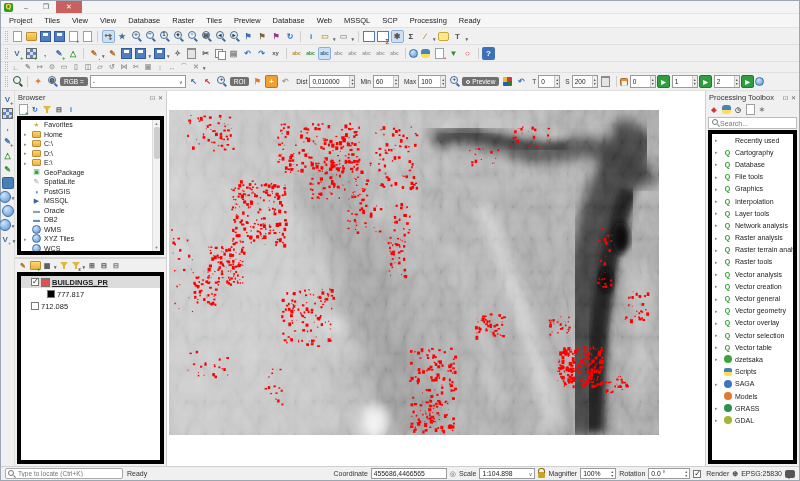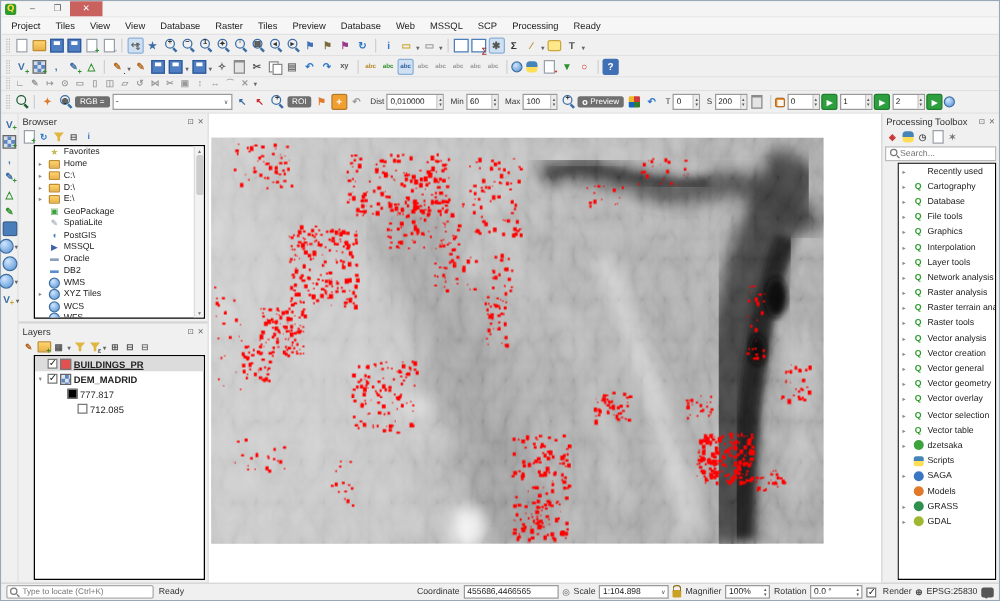--- a/index.html
+++ b/index.html
@@ -66,21 +66,21 @@
   #leftstrip .i{width:12px;height:12px}
   #leftcol{width:152px;display:flex;flex-direction:column;border-right:1px solid #cfcfcf}
   .panel{display:flex;flex-direction:column;background:#f0f0f0;min-height:0}
   #browser{height:168px;border-bottom:2px solid #d6d6d6}
   #layers{flex:1}
   .phead{height:12px;display:flex;align-items:center;font-size:7.5px;color:#333;padding:0 3px;flex:none}
   .phead .sp{flex:1}
   .phead .pbtn{font-size:6px;color:#666;margin-left:3px}
   .ptools{height:13px;display:flex;align-items:center;padding:0 2px;flex:none}
   .ptools .i{width:11px;height:11px;font-size:7px}
-  .ptree{flex:1;background:#fff;border:1px solid #000000;margin:0 2px 2px 12px;overflow:hidden;position:relative;font-size:7px;color:#222}
+  .ptree{flex:1;background:#fff;border:4px solid #000000;margin:0 2px 2px 2px;overflow:hidden;position:relative;font-size:7px;color:#222}
   .trow{display:flex;align-items:center;height:9.5px;padding-left:3px;white-space:nowrap}
   .trow .arr{width:7px;font-size:5px;color:#888;flex:none}
   .trow .bic{width:11px;display:flex;justify-content:center;flex:none;margin-right:2px;font-size:7px}
   .sbar{position:absolute;right:0;top:0;bottom:0;width:8px;background:#f2f2f2;border-left:1px solid #ddd;display:flex;flex-direction:column;align-items:center}
   .sbar .sa{font-size:4px;color:#777;height:7px;display:flex;align-items:center}
   .sbar .thumb{width:6px;height:32px;background:#cdcdcd;border-radius:2px}
   .sbar .strk{flex:1}
   
   #layers .trow{height:12px;font-size:7.5px}
   .chk{width:8px;height:8px;border:1px solid #777;background:#fff;flex:none;position:relative;margin-right:2px}
@@ -634,26 +634,20 @@
             <div class="sbar">
               <span class="sa">▲</span>
               <span class="thumb"></span>
               <span class="strk"></span>
               <span class="sa">▼</span>
             </div>
           </div>
       </div>
 
       <div id="layers" class="panel">
-        <div class="phead">
-          <span>Layers</span>
-          <span class="sp"></span>
-          <span class="pbtn">⊡</span>
-          <span class="pbtn">✕</span>
-        </div>
         <div class="ptools" id="layers-tools">
             <span class="i">
               <span style="color: rgb(181, 101, 29);">✎</span>
             </span>
             <span class="i ic-folder">
               <span class="ov" style="position: absolute; right: 0px; bottom: -1px; font-size: 6px; color: rgb(47, 143, 47);">+</span>
             </span>
             <span class="i hasdd">
               <span style="color: rgb(85, 85, 85);">▦</span>
               <span class="dd">▾</span>
@@ -673,31 +667,25 @@
               <span style="color: rgb(119, 119, 119);">⊟</span>
             </span>
           </div>
         <div class="ptree" id="layers-tree">
             <div class="trow lsel">
               <span class="arr"></span>
               <span class="chk on"></span>
               <span class="swatch" style="background: rgb(226, 80, 80);"></span>
               <span class="lname">BUILDINGS_PR</span>
             </div>
-            <div class="trow">
-              <span class="arr">▾</span>
-              <span class="chk on"></span>
-              <span class="rastericon"></span>
-              <span class="lname">DEM_MADRID</span>
-            </div>
             <div class="trow" style="padding-left: 26px;">
               <span class="swatch" style="width: 8px; height: 8px; background: rgb(0, 0, 0);"></span>
               <span>777.817</span>
             </div>
-            <div class="trow" style="padding-left: 34px;">
+            <div class="trow" style="padding-left: 10px;">
               <span class="swatch" style="width: 8px; height: 8px; background: rgb(255, 255, 255);"></span>
               <span>712.085</span>
             </div>
           </div>
       </div>
     </div>
 
     <div id="canvas">
       <svg id="map-raster" width="490" height="325" viewBox="0 0 490 325">
         <defs>

